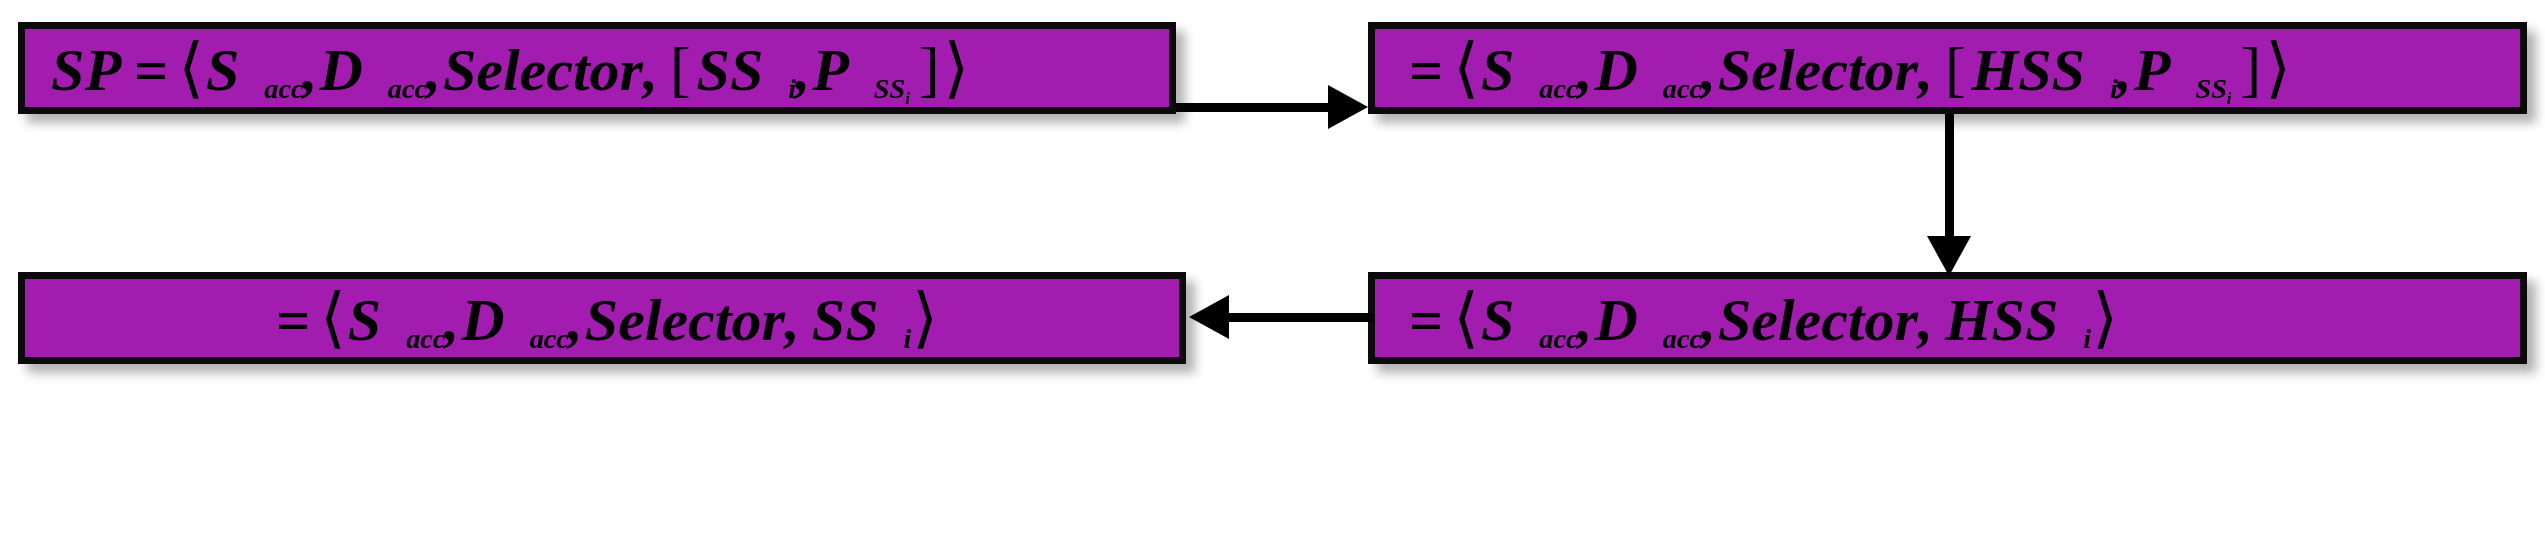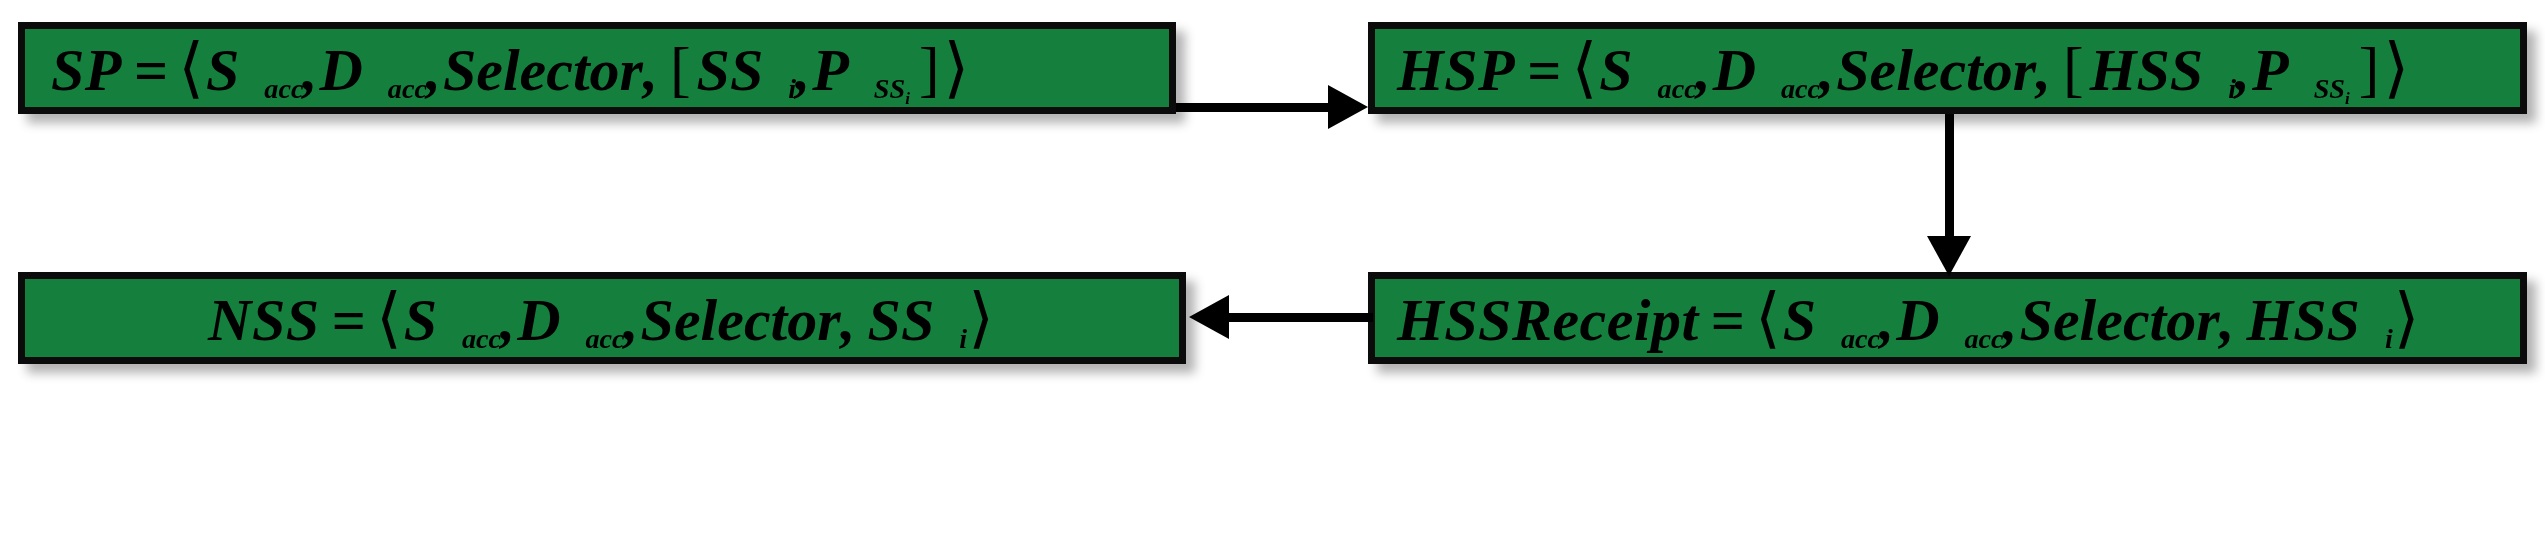--- a/index.html
+++ b/index.html
@@ -7,21 +7,21 @@
     width:2545px;height:546px;
     background:#ffffff;
     font-family:"Liberation Serif", serif;
     overflow:hidden;
   }
   #stage{position:relative;width:2545px;height:546px;}
 
   
   .node{
     position:absolute;
-    background:#15803d;
+    background:#a21caf;
     border:7px solid #0b0b0b;
     box-sizing:border-box;
     box-shadow:9px 9px 10px rgba(0,0,0,0.30);
     display:flex;
     align-items:center;
     overflow:hidden;
   }
   .node.left-text{justify-content:flex-start;}
   .node.center-text{justify-content:center;}
 
@@ -117,58 +117,55 @@
       <span><span>SS</span><sub class="l1">i</sub></span>
       <span class="comma">,</span>
       <span><span>P</span><sub class="l1"><span>SS</span><sub class="l2">i</sub></sub></span>
       <span class="brk close">]</span>
       <span class="ang">⟩</span>
     </span>
   </div>
 
   <div class="node left-text" style="left:1368px;top:22px;width:1159px;height:92px;padding-left:22px;">
     <span class="formula">
-      <span class="nm">HSP</span>
       <span class="eq">=</span>
       <span class="ang">⟨</span>
       <span><span>S</span><sub class="l1">acc</sub></span>
       <span class="comma">,</span>
       <span><span>D</span><sub class="l1">acc</sub></span>
       <span class="comma">,</span>
       <span>Selector</span>
       <span class="comma">,</span>
       <span class="brk">[</span>
       <span><span>HSS</span><sub class="l1">i</sub></span>
       <span class="comma">,</span>
       <span><span>P</span><sub class="l1"><span>SS</span><sub class="l2">i</sub></sub></span>
       <span class="brk close">]</span>
       <span class="ang">⟩</span>
     </span>
   </div>
 
   <div class="node center-text" style="left:18px;top:272px;width:1168px;height:92px;">
     <span class="formula">
-      <span class="nm">NSS</span>
       <span class="eq">=</span>
       <span class="ang">⟨</span>
       <span><span>S</span><sub class="l1">acc</sub></span>
       <span class="comma">,</span>
       <span><span>D</span><sub class="l1">acc</sub></span>
       <span class="comma">,</span>
       <span>Selector</span>
       <span class="comma">,</span>
       <span class="sp"></span>
       <span><span>SS</span><sub class="l1">i</sub></span>
       <span class="ang">⟩</span>
     </span>
   </div>
 
   <div class="node left-text" style="left:1368px;top:272px;width:1159px;height:92px;padding-left:22px;">
     <span class="formula">
-      <span class="nm">HSSReceipt</span>
       <span class="eq">=</span>
       <span class="ang">⟨</span>
       <span><span>S</span><sub class="l1">acc</sub></span>
       <span class="comma">,</span>
       <span><span>D</span><sub class="l1">acc</sub></span>
       <span class="comma">,</span>
       <span>Selector</span>
       <span class="comma">,</span>
       <span class="sp"></span>
       <span><span>HSS</span><sub class="l1">i</sub></span>

